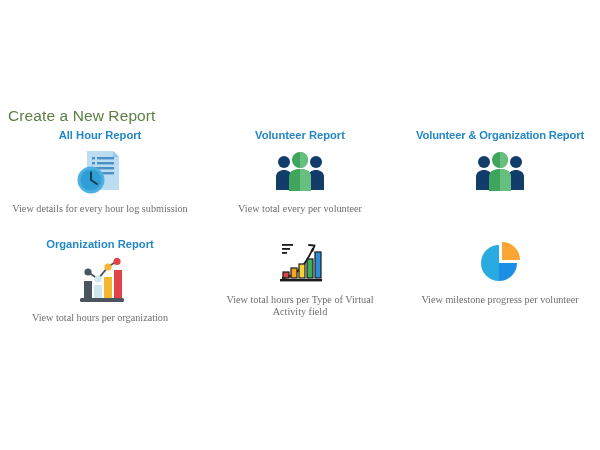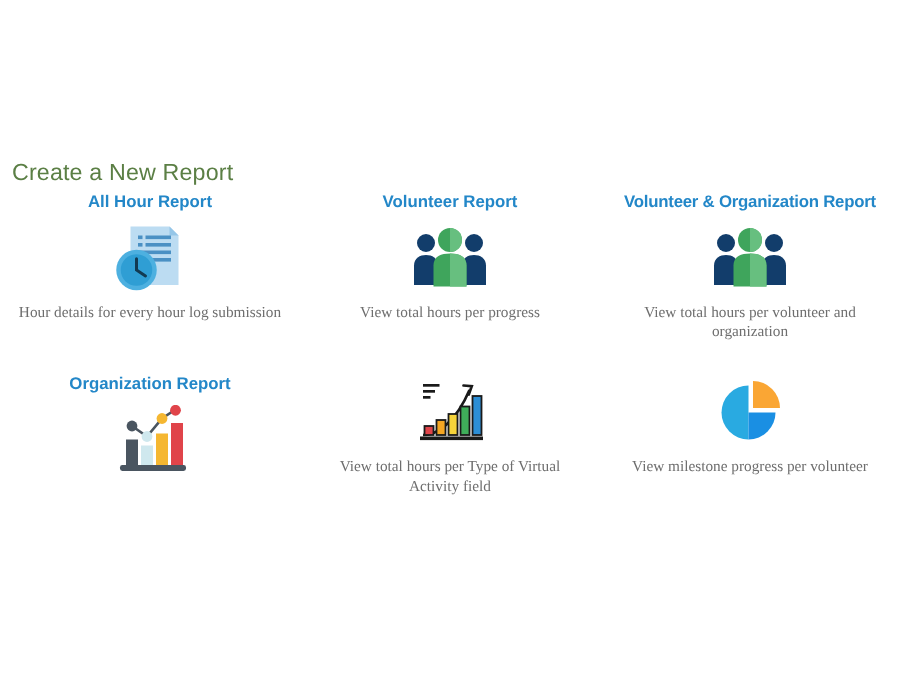--- a/index.html
+++ b/index.html
@@ -100,75 +100,75 @@
           <rect x="24" y="10" width="17" height="2.4" fill="#4a90c4"></rect>
           <rect x="19" y="15" width="3" height="2.4" fill="#4a90c4"></rect>
           <rect x="24" y="15" width="17" height="2.4" fill="#4a90c4"></rect>
           <rect x="19" y="20" width="22" height="2.4" fill="#4a90c4"></rect>
           <rect x="19" y="25" width="22" height="2.4" fill="#4a90c4"></rect>
           <circle cx="18" cy="33" r="13.5" fill="#4db0e0"></circle>
           <circle cx="18" cy="33" r="10.5" fill="#2f9ed4"></circle>
           <path d="M18 25.5 L18 33 L24 37" stroke="#123a52" stroke-width="2" fill="none" stroke-linecap="round"></path>
         </svg>
       </div>
-      <div class="card-desc">Hour details for every hour log submission</div>
+      <div class="card-desc">View details for every hour log submission</div>
     </div>
 
     <div class="card">
       <div class="card-title">Volunteer Report</div>
       <div class="card-icon">
         <svg width="50" height="44" viewBox="0 0 50 44">
           <circle cx="9" cy="12" r="6" fill="#123d6b"></circle>
           <path d="M1 40 L1 27 C1 22 5 20 9 20 C13 20 17 22 17 27 L17 40 Z" fill="#123d6b"></path>
           <circle cx="41" cy="12" r="6" fill="#123d6b"></circle>
           <path d="M33 40 L33 27 C33 22 37 20 41 20 C45 20 49 22 49 27 L49 40 Z" fill="#123d6b"></path>
           <circle cx="25" cy="10" r="8" fill="#3fa55c"></circle>
           <path d="M14 41 L14 27 C14 21 19 19 25 19 C31 19 36 21 36 27 L36 41 Z" fill="#3fa55c"></path>
           <path d="M25 2 A8 8 0 0 1 25 18 Z" fill="#67bf7f"></path>
           <path d="M25 19 C31 19 36 21 36 27 L36 41 L25 41 Z" fill="#67bf7f"></path>
         </svg>
       </div>
-      <div class="card-desc">View total hours per progress</div>
+      <div class="card-desc">View total every per volunteer</div>
     </div>
 
     <div class="card">
       <div class="card-title wide">Volunteer &amp; Organization Report</div>
       <div class="card-icon">
         <svg width="50" height="44" viewBox="0 0 50 44">
           <circle cx="9" cy="12" r="6" fill="#123d6b"></circle>
           <path d="M1 40 L1 27 C1 22 5 20 9 20 C13 20 17 22 17 27 L17 40 Z" fill="#123d6b"></path>
           <circle cx="41" cy="12" r="6" fill="#123d6b"></circle>
           <path d="M33 40 L33 27 C33 22 37 20 41 20 C45 20 49 22 49 27 L49 40 Z" fill="#123d6b"></path>
           <circle cx="25" cy="10" r="8" fill="#3fa55c"></circle>
           <path d="M14 41 L14 27 C14 21 19 19 25 19 C31 19 36 21 36 27 L36 41 Z" fill="#3fa55c"></path>
           <path d="M25 2 A8 8 0 0 1 25 18 Z" fill="#67bf7f"></path>
           <path d="M25 19 C31 19 36 21 36 27 L36 41 L25 41 Z" fill="#67bf7f"></path>
         </svg>
       </div>
-      <div class="card-desc">View total hours per volunteer and organization</div>
     </div>
 
     <div class="row-spacer"></div>
 
     <div class="card">
       <div class="card-title">Organization Report</div>
       <div class="card-icon">
         <svg width="50" height="46" viewBox="0 0 50 46">
           <rect x="9" y="23" width="8" height="17" fill="#4a5560"></rect>
           <rect x="19" y="27" width="8" height="13" fill="#cfe8ee"></rect>
           <rect x="29" y="19" width="8" height="21" fill="#f5b731"></rect>
           <rect x="39" y="12" width="8" height="28" fill="#e0444a"></rect>
           <rect x="5" y="40" width="44" height="4" rx="1.6" fill="#4a5560"></rect>
           <path d="M13 14 L23 21 L33 9 L42 3" stroke="#4a5560" stroke-width="1.8" fill="none"></path>
           <circle cx="13" cy="14" r="3.6" fill="#4a5560"></circle>
           <circle cx="23" cy="21" r="3.6" fill="#cfe8ee"></circle>
           <circle cx="33" cy="9" r="3.6" fill="#f5b731"></circle>
           <circle cx="42" cy="3.5" r="3.6" fill="#e0444a"></circle>
         </svg>
       </div>
+      <div class="card-desc">View total hours per organization</div>
     </div>
 
     <div class="card">
       <div class="card-icon">
         <svg width="48" height="48" viewBox="0 0 48 48">
           <rect x="6" y="5" width="11" height="1.8" fill="#1a1a1a"></rect>
           <rect x="6" y="9" width="8" height="1.8" fill="#1a1a1a"></rect>
           <rect x="6" y="13" width="5" height="1.8" fill="#1a1a1a"></rect>
           <path d="M6 39 C16 39 28 30 37 9" stroke="#1a1a1a" stroke-width="1.8" fill="none"></path>
           <path d="M33 6 L38.5 6.5 L36.5 12" fill="none" stroke="#1a1a1a" stroke-width="1.8" stroke-linecap="round"></path>

